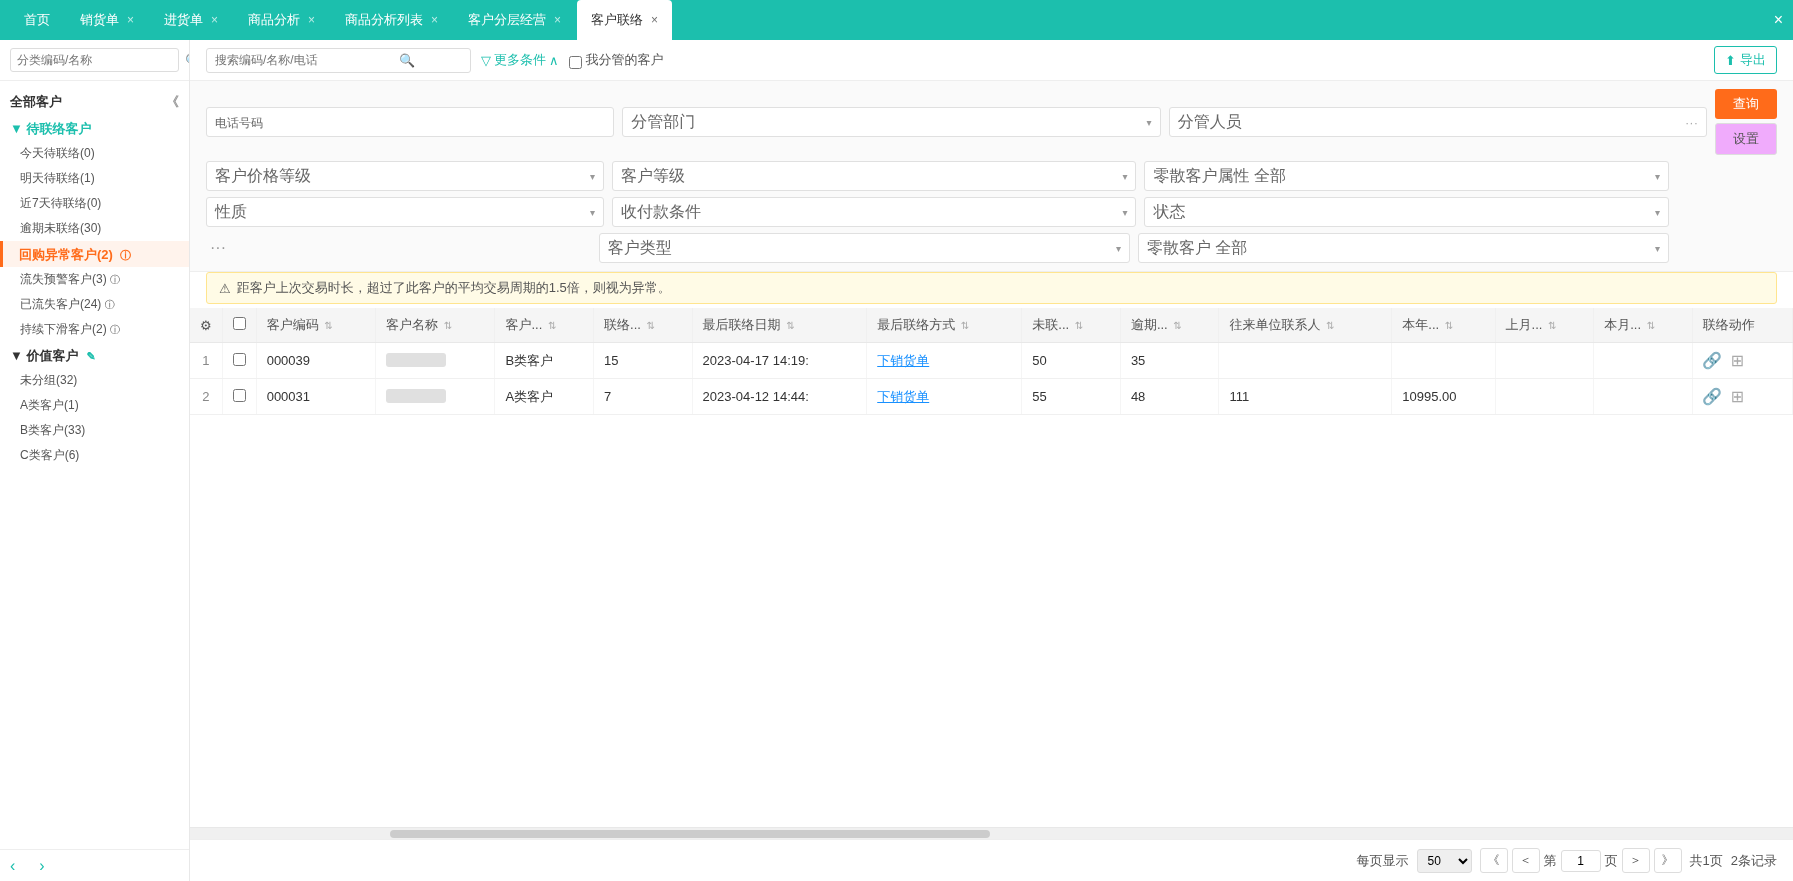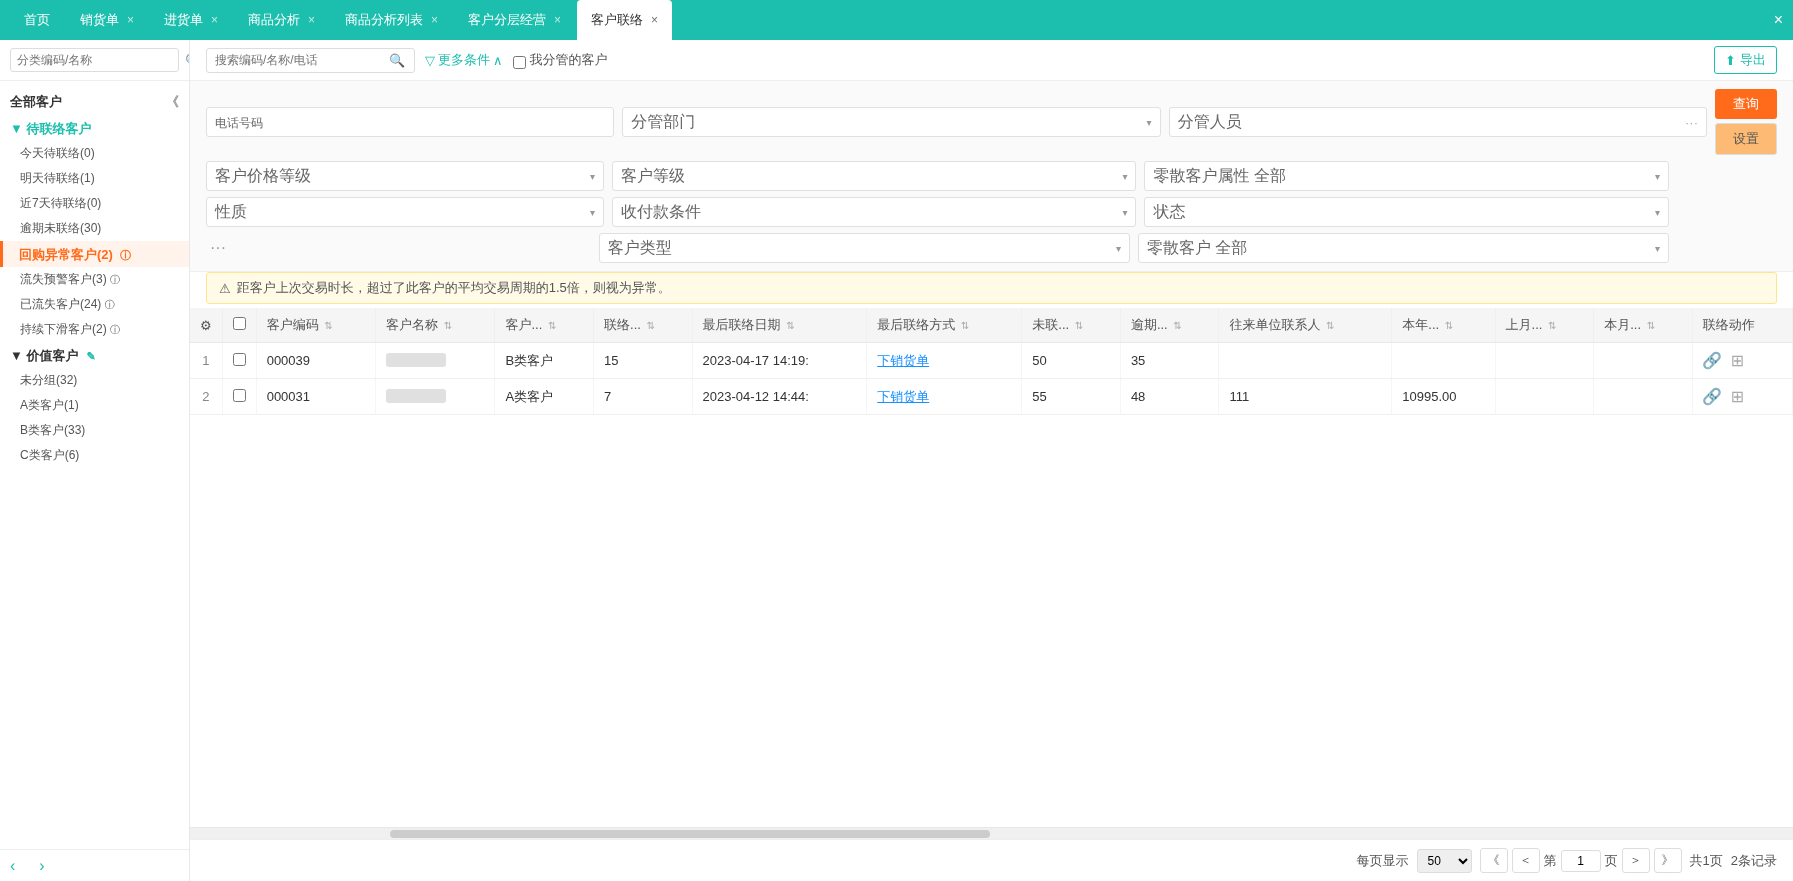--- a/index.html
+++ b/index.html
@@ -62,21 +62,21 @@
     
     .content-area { flex: 1; display: flex; flex-direction: column; overflow: hidden; background: #fff; }
 
     
     .filter-bar {
       background: #fff; border-bottom: 1px solid #eee; padding: 6px 16px;
       display: flex; align-items: center; gap: 10px; flex-shrink: 0;
     }
     .filter-search-input {
       display: flex; align-items: center; border: 1px solid #ddd; border-radius: 3px;
-      padding: 4px 8px; gap: 4px; width: 209px;
+      padding: 4px 8px; gap: 4px; width: 265px;
     }
     .filter-search-input input { border: none; outline: none; font-size: 12px; width: 180px; }
     .filter-search-icon { color: #1cbfad; }
     .filter-more { display: flex; align-items: center; color: #1cbfad; cursor: pointer; gap: 3px; font-size: 12px; }
     .filter-checkbox { display: flex; align-items: flex-end; gap: 4px; font-size: 12px; color: #555; }
     .export-btn {
       margin-left: auto; display: flex; align-items: center; gap: 4px;
       color: #1cbfad; cursor: pointer; font-size: 12px; border: 1px solid #1cbfad;
       border-radius: 3px; padding: 4px 10px;
     }
@@ -90,21 +90,21 @@
       border: 1px solid #e0e0e0; border-radius: 3px; background: #fff;
       padding: 4px 8px; gap: 4px; height: 30px;
     }
     .adv-field label { color: #666; white-space: nowrap; font-size: 12px; flex-shrink: 0; }
     .adv-field input { border: none; outline: none; font-size: 12px; flex: 1; background: transparent; }
     .btn-query {
       background: #ff6b1a; color: #fff; border: none; border-radius: 3px;
       padding: 6px 18px; cursor: pointer; font-size: 13px; white-space: nowrap;
     }
     .btn-setting {
-      background: #fdba74; color: #555; border: 1px solid #ddd; border-radius: 3px;
+      background: #f0abfc; color: #555; border: 1px solid #ddd; border-radius: 3px;
       padding: 6px 2px; cursor: pointer; font-size: 13px; white-space: nowrap;
     }
     .btn-col { display: flex; flex-direction: column; gap: 4px; flex-shrink: 0; }
     .adv-dots { color: #999; cursor: pointer; font-size: 16px; padding: 0 4px; }
     .adv-select {
       display: flex; align-items: center; border: 1px solid #e0e0e0; border-radius: 3px;
       background: #fff; padding: 4px 8px; gap: 4px; height: 30px; flex: 1;
     }
     .adv-select label { color: #666; white-space: nowrap; font-size: 16px; }
     .adv-select .down-arrow { color: #999; margin-left: auto; font-size: 10px; cursor: pointer; }

